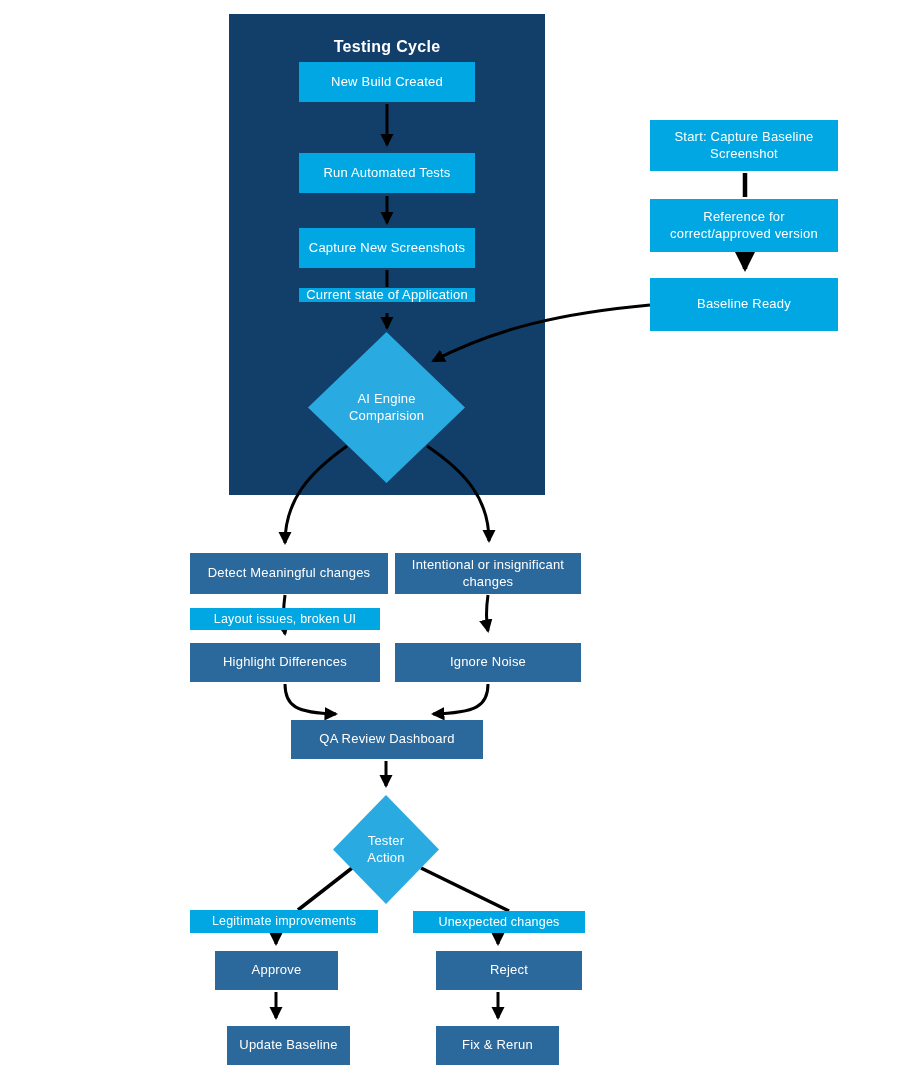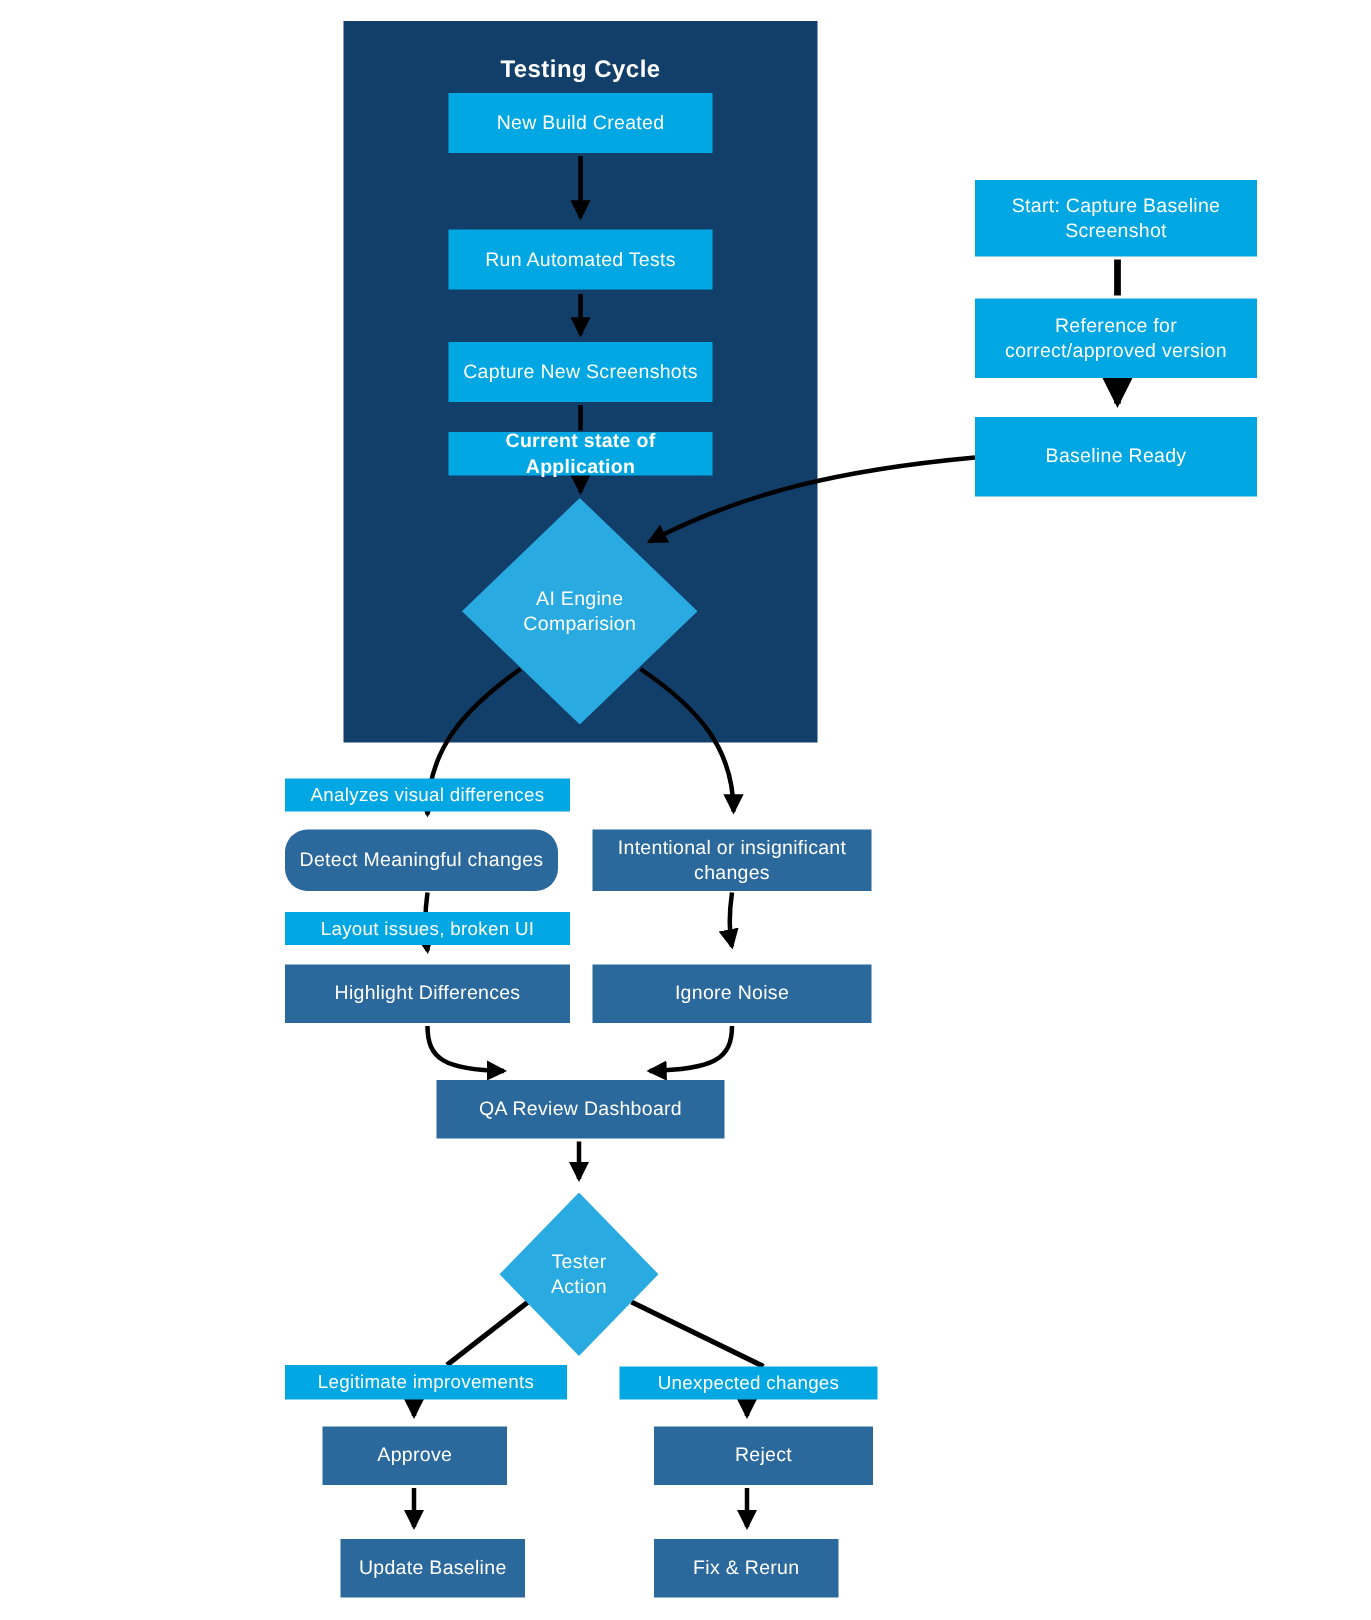--- a/index.html
+++ b/index.html
@@ -104,29 +104,28 @@
 
     <path class="arrow" d="M258,934 V944" stroke-width="3" marker-end="url(#ah)"></path>
     <path class="arrow" d="M258,992 V1018" stroke-width="3" marker-end="url(#ah)"></path>
     <path class="arrow" d="M480,934 V944" stroke-width="3" marker-end="url(#ah)"></path>
     <path class="arrow" d="M480,992 V1018" stroke-width="3" marker-end="url(#ah)"></path>
   </svg>
 
   <div class="node cyan" style="left:281px; top:62px; width:176px; height:40px;">New Build Created</div>
   <div class="node cyan" style="left:281px; top:153px; width:176px; height:40px;">Run Automated Tests</div>
   <div class="node cyan" style="left:281px; top:228px; width:176px; height:40px;">Capture New Screenshots</div>
-  <div class="node cyan" style="left:281px; top:288px; width:176px; height:29px;font-weight:bold;">Current state of Application</div>
+  <div class="node cyan" style="left:281px; top:288px; width:176px; height:14px;">Current state of Application</div>
   <div class="node diamond" style="left:290px; top:332px; width:157px; height:151px;">AI Engine Comparision</div>
 
   <div class="node cyan" style="left:632px; top:120px; width:188px; height:51px;">Start: Capture Baseline Screenshot</div>
   <div class="node cyan" style="left:632px; top:199px; width:188px; height:53px;">Reference for correct/approved version</div>
   <div class="node cyan" style="left:632px; top:278px; width:188px; height:53px;">Baseline Ready</div>
 
-  <div class="node cyan label" style="left:172px; top:519px; width:190px; height:22px;">Analyzes visual differences</div>
-  <div class="node steel" style="left:172px; top:553px; width:182px; height:41px;border-radius:15px;">Detect Meaningful changes</div>
+  <div class="node steel" style="left:172px; top:553px; width:198px; height:41px;">Detect Meaningful changes</div>
   <div class="node cyan label" style="left:172px; top:608px; width:190px; height:22px;">Layout issues, broken UI</div>
   <div class="node steel" style="left:172px; top:643px; width:190px; height:39px;">Highlight Differences</div>
   <div class="node steel" style="left:377px; top:553px; width:186px; height:41px;">Intentional or insignificant changes</div>
   <div class="node steel" style="left:377px; top:643px; width:186px; height:39px;">Ignore Noise</div>
 
   <div class="node diamond" style="left:315px; top:795px; width:106px; height:109px; padding:0 22px;">Tester Action</div>
   <div class="node steel" style="left:273px; top:720px; width:192px; height:39px;">QA Review Dashboard</div>
 
   <div class="node cyan label" style="left:172px; top:910px; width:188px; height:23px;">Legitimate improvements</div>
   <div class="node steel" style="left:197px; top:951px; width:123px; height:39px;">Approve</div>

